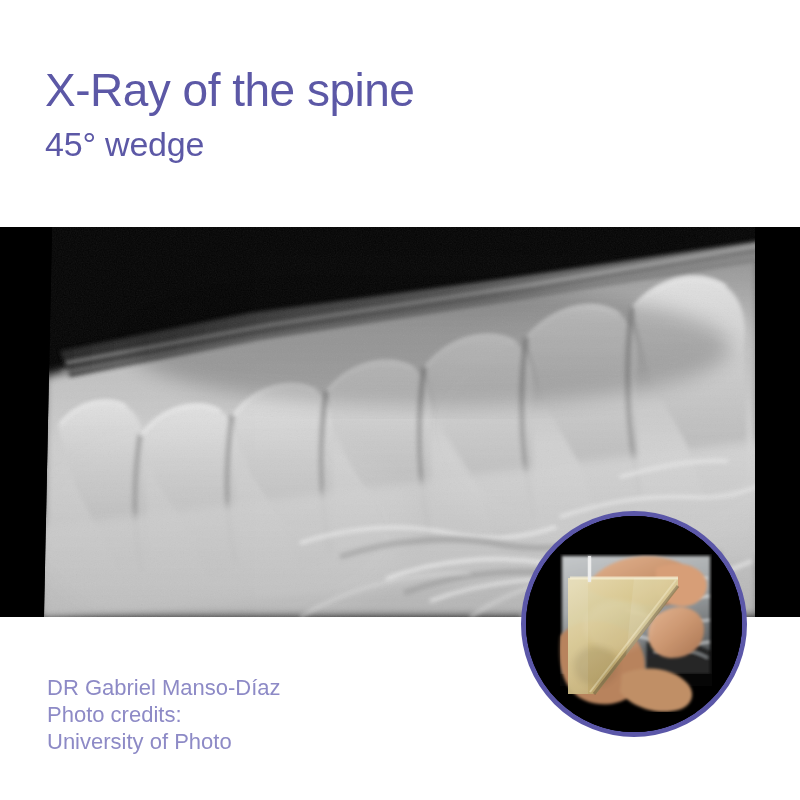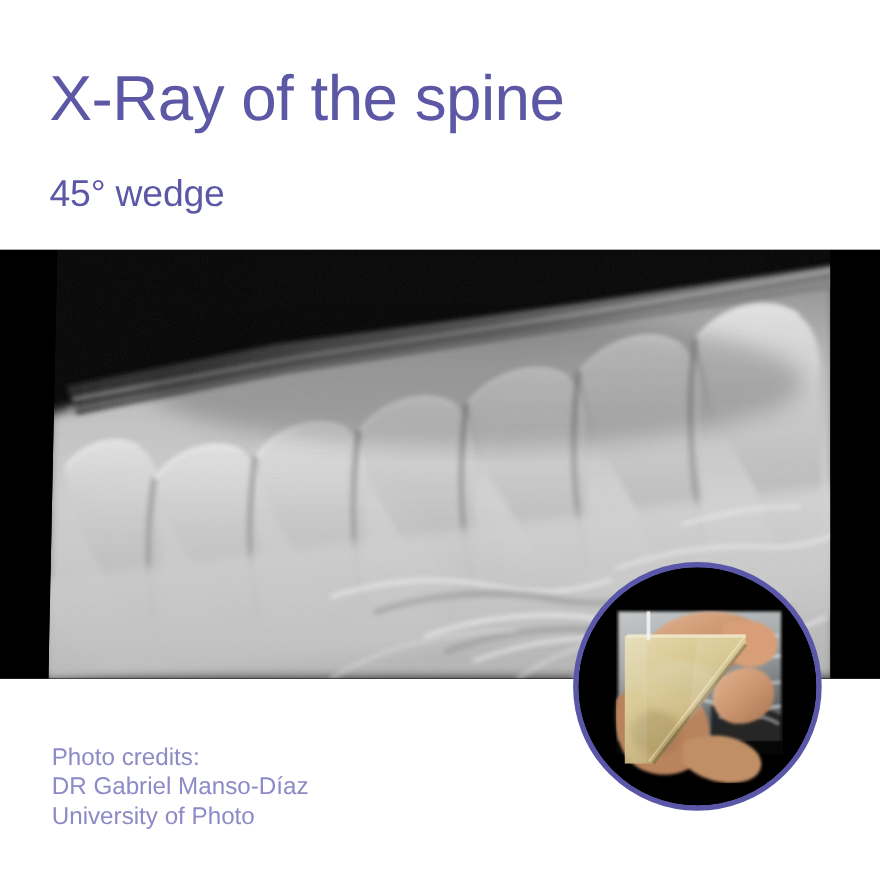--- a/index.html
+++ b/index.html
@@ -23,38 +23,37 @@
     position: absolute;
     left: 0; top: 0;
     width: 800px;
     height: 227px;
     background: #ffffff;
   }
   .title {
     position: absolute;
     left: 45px;
     top: 64px;
-    font-size: 58px;
+    font-size: 46px;
     line-height: 52px;
     font-weight: 400;
     letter-spacing: -0.5px;
     color: #5c58a6;
     white-space: nowrap;
   }
   .subtitle {
     position: absolute;
     left: 45px;
     top: 124px;
     font-size: 34px;
     line-height: 40px;
     font-weight: 400;
     letter-spacing: -0.2px;
     color: #5c58a6;
     white-space: nowrap;
-    margin-top: 32px;
   }
 
   
   .photo-band {
     position: absolute;
     left: 0;
     top: 227px;
     width: 800px;
     height: 390px;
     background: #000000;
@@ -229,22 +228,22 @@
 
         <rect x="40" y="0" width="720" height="390" filter="url(#grain)" fill="#bdbdbd" opacity="0.55"></rect>
       </g>
 
       <polygon points="0,0 52,0 44,390 0,390" fill="#000000"></polygon>
       <rect x="755" y="0" width="45" height="390" fill="#000000"></rect>
     </svg>
   </div>
 
   <div class="credits">
+    <div>DR Gabriel Manso-Díaz</div>
     <div>Photo credits:</div>
-    <div>DR Gabriel Manso-Díaz</div>
     <div>University of Photo</div>
   </div>
 
   <div class="inset">
     <svg class="inset-svg" viewBox="0 0 216 216">
       <defs>
         <linearGradient id="wedgeGrad" x1="0" y1="0" x2="0.6" y2="1">
           <stop offset="0%" stop-color="#e8ddb4"></stop>
           <stop offset="40%" stop-color="#d9cb93"></stop>
           <stop offset="75%" stop-color="#c7b377"></stop>

